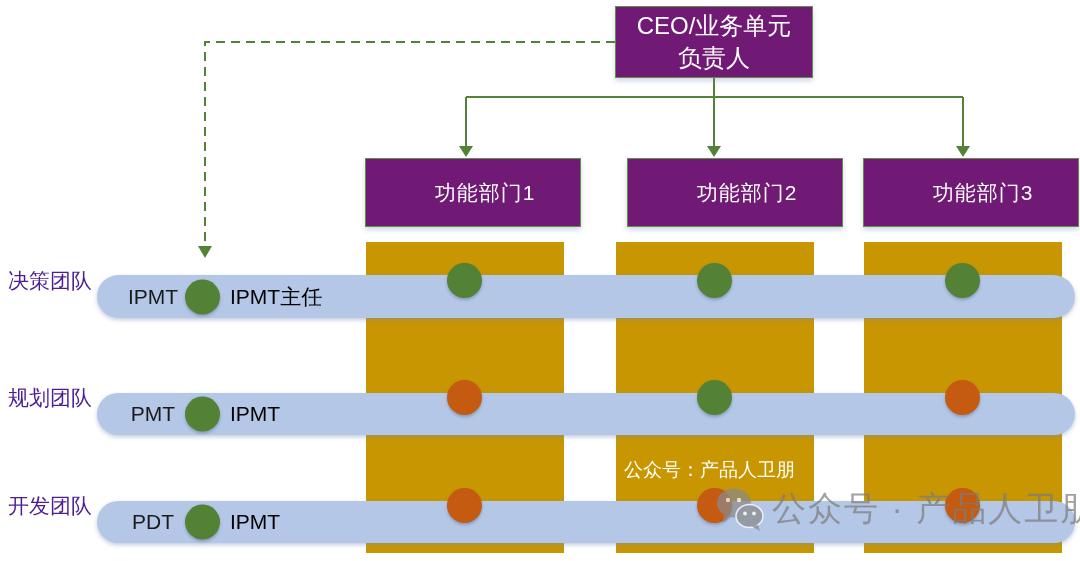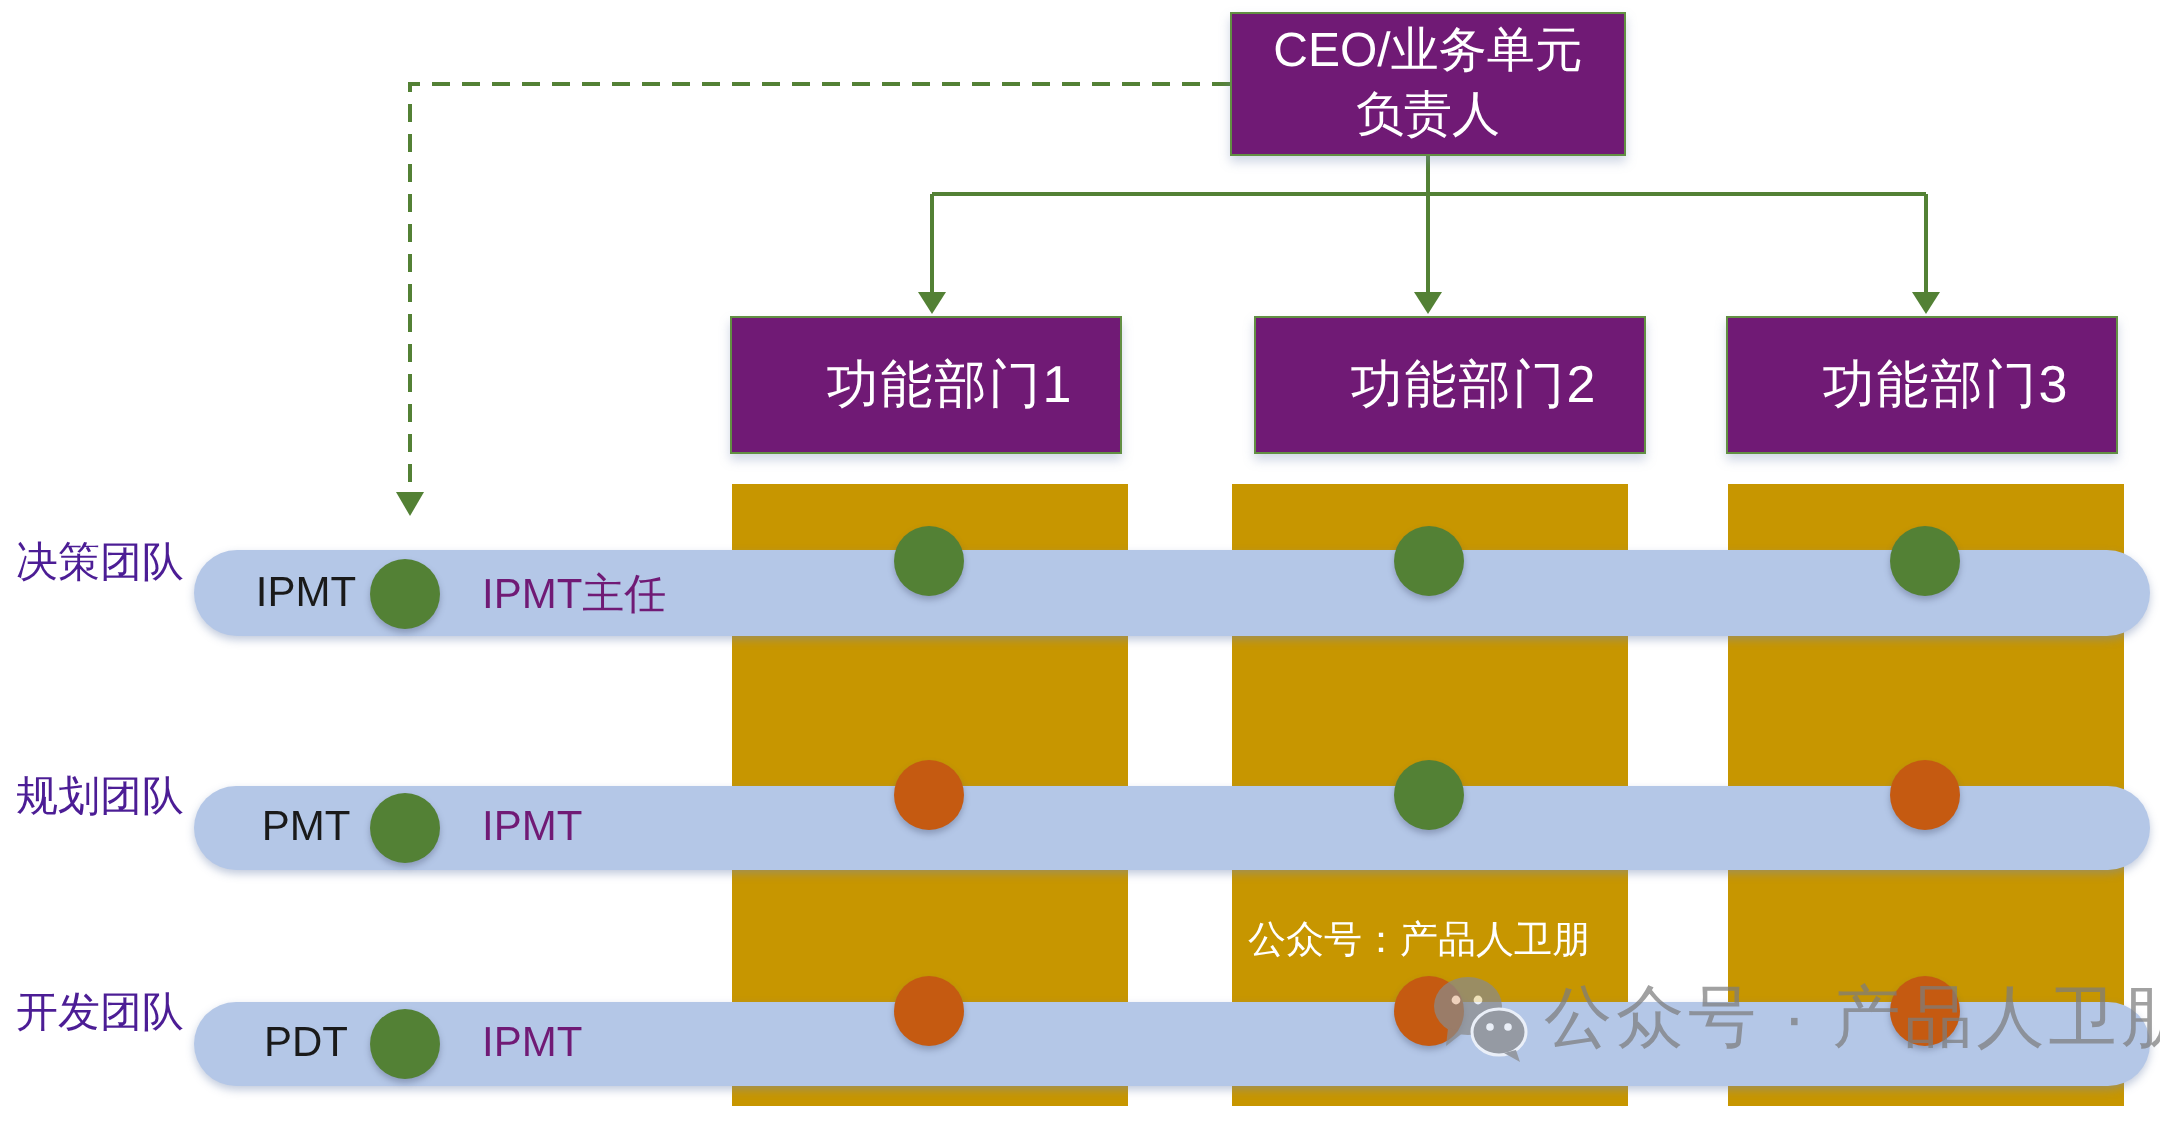--- a/index.html
+++ b/index.html
@@ -10,21 +10,21 @@
   }
   .abs{position:absolute;}
 
   
   .org-box{
     background:#701a75;color:#fff;display:flex;align-items:center;justify-content:center;
     text-align:center;box-shadow:0 3px 5px rgba(120,140,180,.35);
     border:1px solid #628f43;box-sizing:border-box;
   }
   #ceo-box{left:615px;top:6px;width:198px;height:72px;font-size:24px;line-height:32px;flex-direction:column;}
-  .dept-box{top:158px;width:196px;height:69px;font-size:26px;letter-spacing:1px;padding-left:24px;}
+  .dept-box{top:158px;width:216px;height:69px;font-size:21px;letter-spacing:1px;padding-left:24px;}
   #dept-1{left:365px;} #dept-2{left:627px;} #dept-3{left:863px;}
 
   
   .gold-col{top:242px;width:198px;height:311px;background:#C79600;z-index:1;}
   #gold-1{left:366px;} #gold-2{left:616px;} #gold-3{left:864px;}
 
   
   #connectors{left:0;top:0;width:1080px;height:561px;z-index:0;pointer-events:none;}
 
   
@@ -34,21 +34,21 @@
 
   .row-label{width:92px;font-size:21px;color:#4c1d95;z-index:2;display:flex;align-items:center;font-family:Liberation Serif, serif;}
   #row-label-0{left:8px;top:259px;height:43px;}
   #row-label-1{left:8px;top:377px;height:42px;}
   #row-label-2{left:8px;top:485px;height:42px;}
 
   .row-abbr{left:23px;top:50%;transform:translateY(-50%);width:66px;text-align:center;
     font-size:21px;color:#1a1a1a;}
   .leader-dot{left:88px;top:50%;transform:translateY(-50%);width:35px;height:35px;border-radius:50%;
     box-shadow:0 2px 3px rgba(80,90,120,.4);}
-  .row-leader{left:144px;top:50%;transform:translateY(-50%);font-size:21px;color:#701a75;white-space:nowrap;}
+  .row-leader{left:133px;top:50%;transform:translateY(-50%);font-size:21px;color:#000000;white-space:nowrap;}
 
   
   .mdot{width:35px;height:35px;border-radius:50%;z-index:3;box-shadow:0 2px 3px rgba(80,90,120,.4);}
   [data-color="green"]{background:#538135;}
   [data-color="orange"]{background:#C55A11;}
   .c0{left:447px;} .c1{left:697px;} .c2{left:945px;}
   .r0{top:263px;} .r1{top:380px;} .r2{top:488px;}
 
   
   #wm-white{left:624px;top:457px;z-index:4;color:#ffffff;font-size:19px;white-space:nowrap;}

